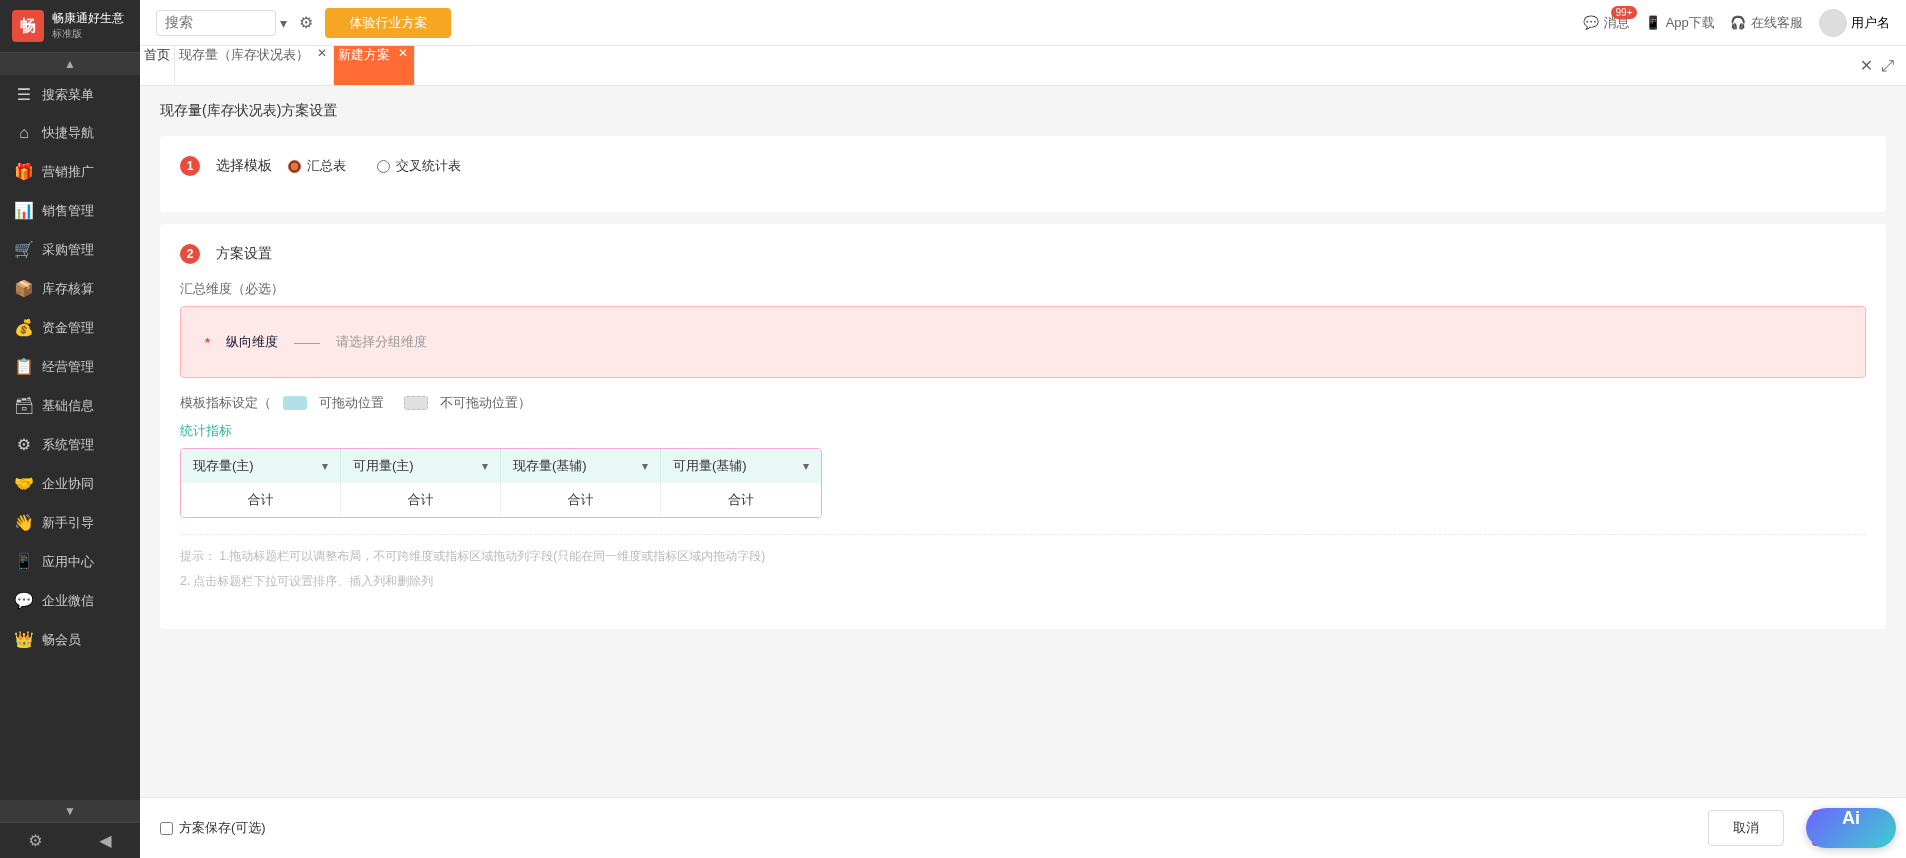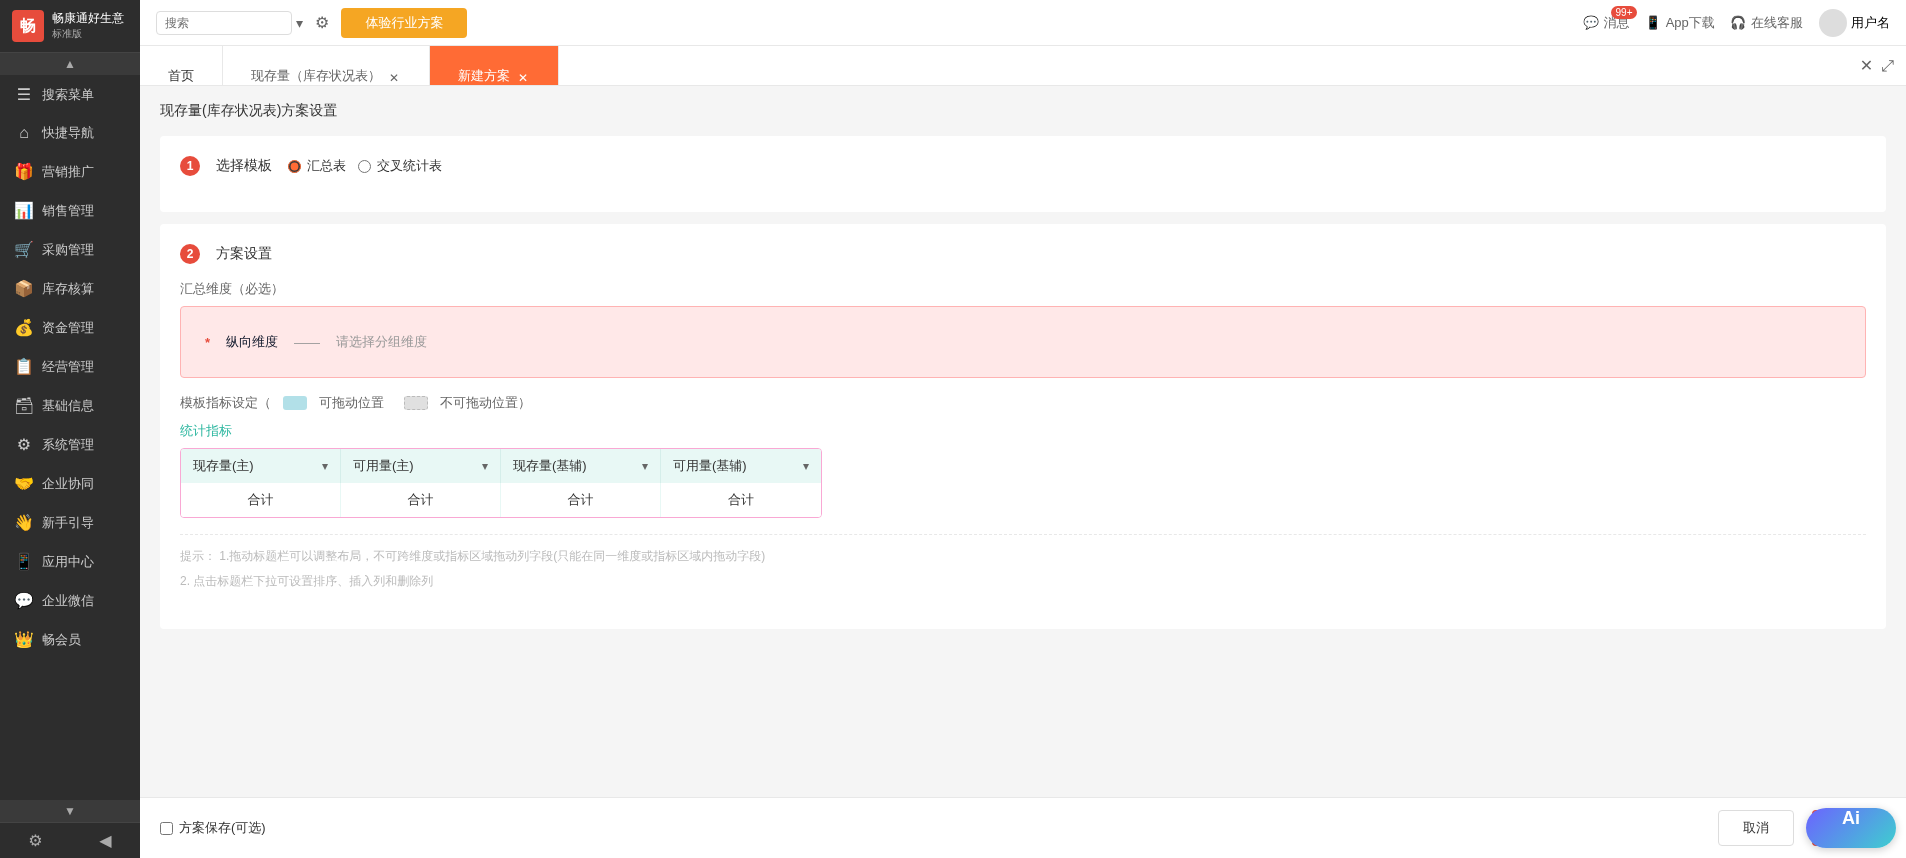--- a/index.html
+++ b/index.html
@@ -83,23 +83,24 @@
     }
     .topbar-search {
       display: flex;
       align-items: center;
       gap: 4px;
     }
     .topbar-search input {
       border: 1px solid #ddd;
       border-radius: 4px;
       padding: 4px 8px;
-      font-size: 12px;
-      width: 136px;
+      font-size: 14px;
+      width: 120px;
       color: #999;
+      font-family: Liberation Serif, serif;
     }
     .topbar-dropdown-btn {
       background: none; border: none; cursor: pointer; color: #666; font-size: 14px;
     }
     .topbar-gear {
       background: none; border: none; cursor: pointer; color: #666; font-size: 16px;
     }
     .topbar-experience-btn {
       background: #f5a623;
       color: white;
@@ -136,23 +137,23 @@
     .tabs-bar {
       background: #fff;
       border-bottom: 1px solid #e8e8e8;
       display: flex;
       align-items: center;
       padding: 0 0 0 0;
       height: 40px;
     }
     .tab-item {
       display: flex;
-      align-items: flex-end;
+      align-items: flex-start;
       gap: 6px;
-      padding: 0 28px;
+      padding: 0 4px;
       height: 100%;
       border-right: 1px solid #e8e8e8;
       cursor: pointer;
       font-size: 13px;
       color: #666;
       white-space: nowrap;
     }
     .tab-item.active {
       background: #ff6b35;
       color: white;
@@ -208,21 +209,21 @@
       font-weight: bold;
       flex-shrink: 0;
     }
     .step-label {
       font-size: 14px;
       color: #333;
       font-weight: 400;
     }
     .radio-group {
       display: flex;
-      gap: 12px;
+      gap: 31px;
       align-items: center;
     }
     .radio-label {
       display: flex;
       align-items: center;
       gap: 6px;
       cursor: pointer;
       font-size: 13px;
       color: #333;
     }
@@ -335,21 +336,21 @@
     .save-checkbox {
       display: flex;
       align-items: center;
       gap: 6px;
       font-size: 13px;
       color: #333;
       cursor: pointer;
     }
     .footer-btns {
       display: flex;
-      gap: 18px;
+      gap: 28px;
     }
     .btn-cancel {
       background: #fff;
       border: 1px solid #ddd;
       border-radius: 4px;
       padding: 8px 24px;
       font-size: 13px;
       cursor: pointer;
       color: #333;
     }

